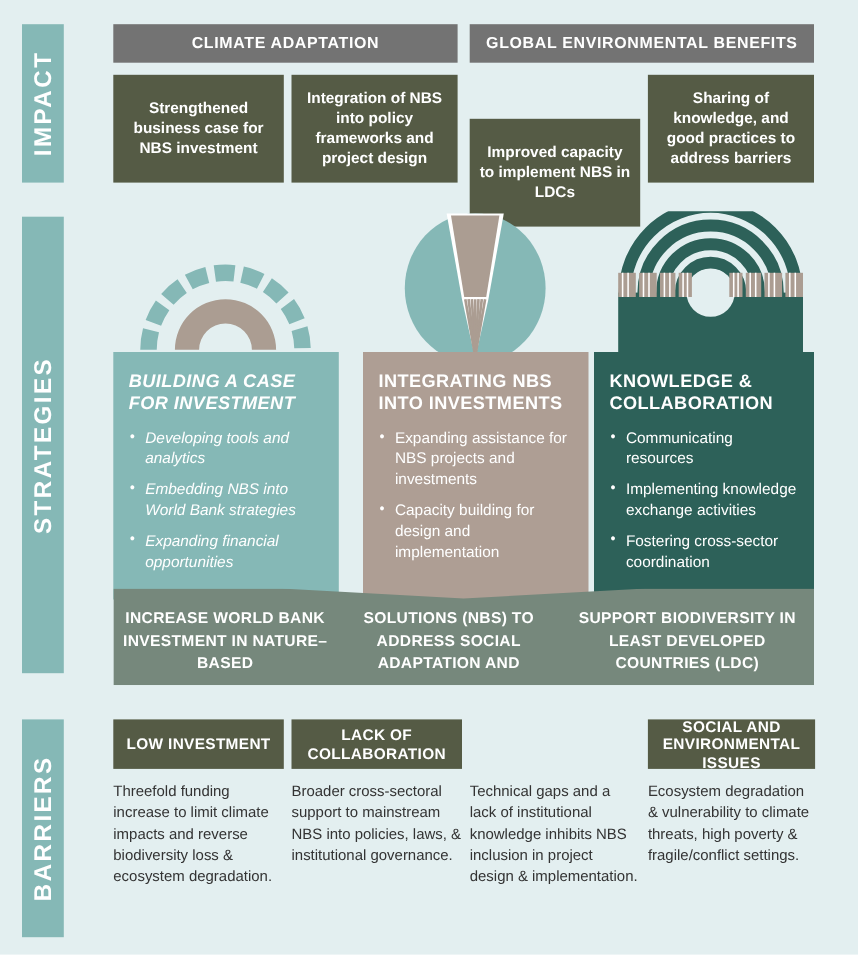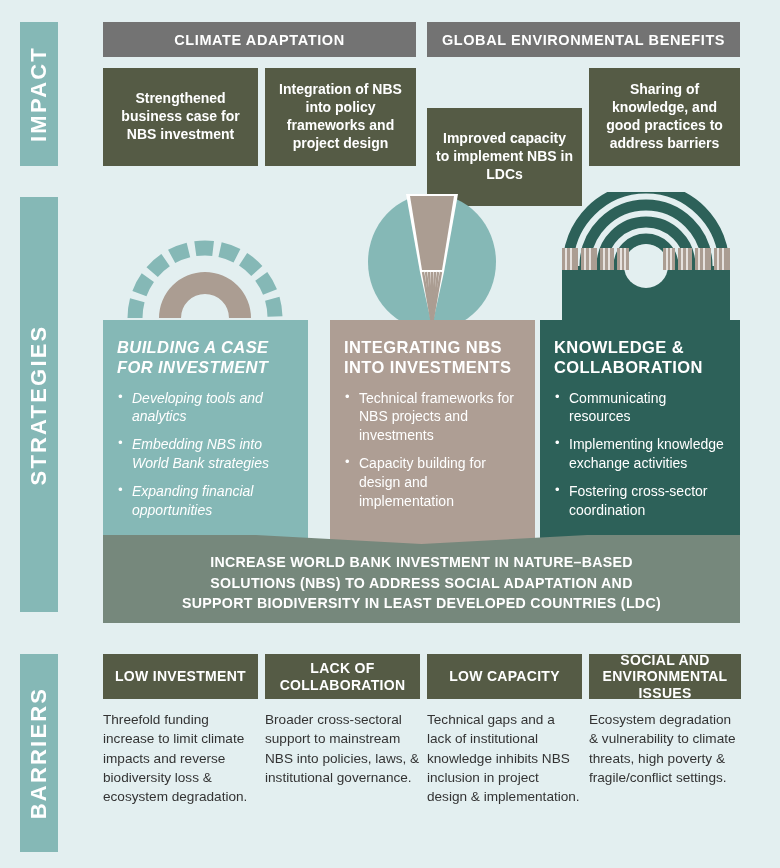--- a/index.html
+++ b/index.html
@@ -112,21 +112,21 @@
     width: 637px; height: 88px;
     color: #fff;
   }
   #goal-banner .bg {
     position: absolute; inset: 0;
     background: #76887c;
     clip-path: polygon(0 0, 24% 0, 50% 9px, 76% 0, 100% 0, 100% 100%, 0 100%);
   }
   #goal-banner .txt {
     position: absolute; inset: 0;
-    display: flex; flex-direction: column;
+    display: flex; 
     align-items: center; justify-content: center;
     text-align: center;
     font-size: 14.2px; font-weight: bold; line-height: 1.45;
     letter-spacing: .3px;
     padding-top: 8px;
   }
 
   
   #barriers-band { position: absolute; left: 0; top: 640px; width: 780px; height: 228px; }
   #barriers-side { left: 20px; top: 14px; width: 38px; height: 198px; }
@@ -268,21 +268,21 @@
       <ul class="strategy-list">
         <li>Developing tools and analytics</li>
         <li>Embedding NBS into World Bank strategies</li>
         <li>Expanding financial opportunities</li>
       </ul>
     </div>
 
     <div class="strategy-col" id="scol-1">
       <div class="strategy-title">INTEGRATING NBS INTO INVESTMENTS</div>
       <ul class="strategy-list">
-        <li>Technical frameworks for NBS projects and investments</li>
+        <li>Expanding assistance for NBS projects and investments</li>
         <li>Capacity building for design and implementation</li>
       </ul>
     </div>
 
     <div class="strategy-col" id="scol-2">
       <div class="strategy-title">KNOWLEDGE &amp; COLLABORATION</div>
       <ul class="strategy-list">
         <li>Communicating resources</li>
         <li>Implementing knowledge exchange activities</li>
         <li>Fostering cross-sector coordination</li>
@@ -304,23 +304,20 @@
     <div class="side-label" id="barriers-side">
       <span>BARRIERS</span>
     </div>
 
     <div class="barrier-header bcol-0">
       <span>LOW INVESTMENT</span>
     </div>
     <div class="barrier-header bcol-1">
       <span>LACK OF COLLABORATION</span>
     </div>
-    <div class="barrier-header bcol-2">
-      <span>LOW CAPACITY</span>
-    </div>
     <div class="barrier-header bcol-3">
       <span>SOCIAL AND ENVIRONMENTAL ISSUES</span>
     </div>
 
     <div class="barrier-body bcol-0">Threefold funding increase to limit climate impacts and reverse biodiversity loss &amp; ecosystem degradation.</div>
     <div class="barrier-body bcol-1">Broader cross-sectoral support to mainstream NBS into policies, laws, &amp; institutional governance.</div>
     <div class="barrier-body bcol-2">Technical gaps and a lack of institutional knowledge inhibits NBS inclusion in project design &amp; implementation.</div>
     <div class="barrier-body bcol-3">Ecosystem degradation &amp; vulnerability to climate threats, high poverty &amp; fragile/conflict settings.</div>
   </div>
 

